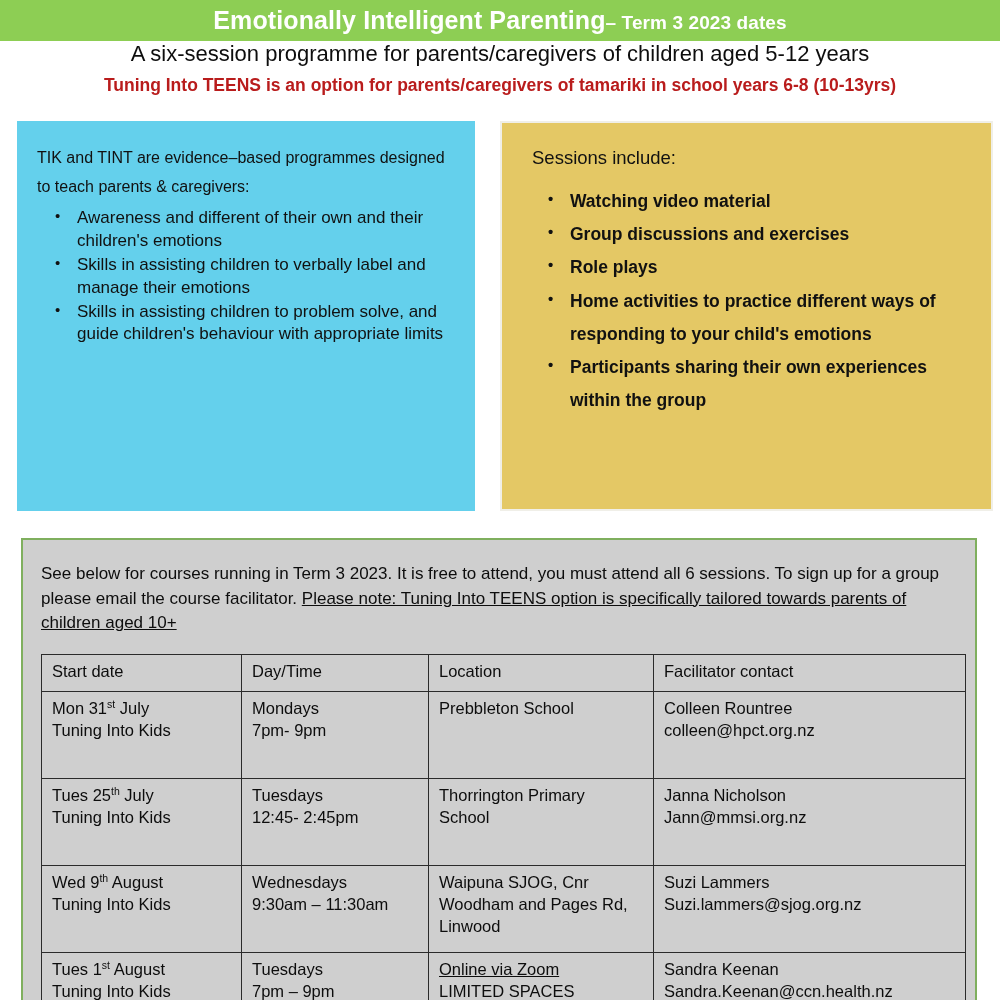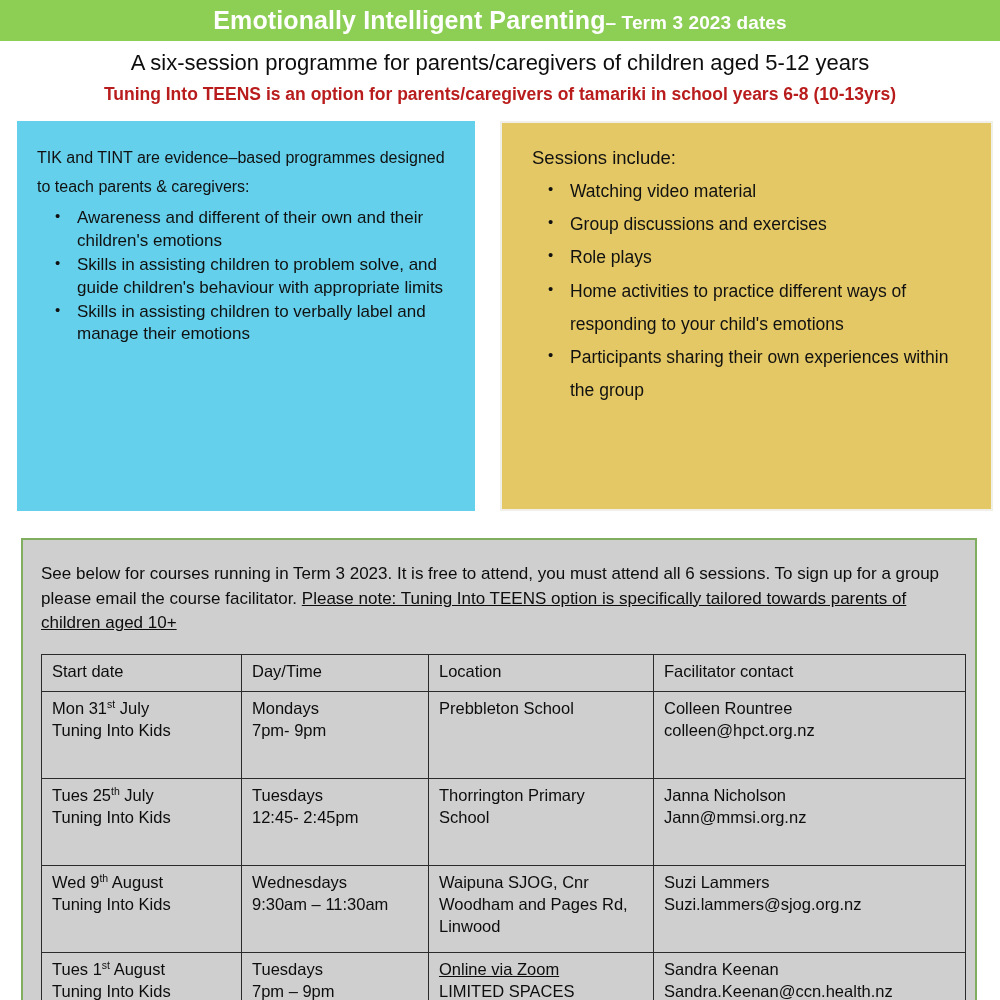--- a/index.html
+++ b/index.html
@@ -33,21 +33,20 @@
     letter-spacing: 0.1px;
     white-space: nowrap;
   }
   .header-title .sub {
     font-size: 19px;
     font-weight: 700;
   }
 
   
   .subtitle-wrap {
-    padding-top: 9px;
     text-align: center;
   }
   .subtitle-1 {
     font-size: 22px;
     font-weight: 400;
     color: #0d0d0d;
     line-height: 1.18;
   }
   .subtitle-2 {
     font-size: 17.5px;
@@ -108,21 +107,22 @@
   }
   ul.panel-list li::before {
     content: "\2022";
     position: absolute;
     left: -22px;
     top: -1px;
     font-size: 15px;
   }
   .panel-gold ul.panel-list {
     padding-left: 38px;
-    margin-top: 4px;
+    margin-top: 14px;
+    font-weight: bold;
   }
   .panel-gold ul.panel-list li {
     font-size: 17.5px;
     line-height: 1.9;
     margin-bottom: 0px;
   }
   .panel-gold ul.panel-list li::before {
     top: 0px;
   }
 
@@ -198,22 +198,22 @@
   <div class="subtitle-1">A six-session programme for parents/caregivers of children aged 5-12 years</div>
   <div class="subtitle-2">Tuning Into TEENS is an option for parents/caregivers of tamariki in school years 6-8 (10-13yrs)</div>
 </div>
 
 <div class="panels">
 
   <div class="panel panel-blue">
     <p class="panel-lead">TIK and TINT are evidence–based programmes designed to teach parents &amp; caregivers:</p>
     <ul class="panel-list">
       <li>Awareness and different of their own and their children's emotions</li>
+      <li>Skills in assisting children to verbally label and manage their emotions</li>
       <li>Skills in assisting children to problem solve, and guide children's behaviour with appropriate limits</li>
-      <li>Skills in assisting children to verbally label and manage their emotions</li>
     </ul>
   </div>
 
   <div class="panel panel-gold">
     <p class="panel-lead">Sessions include:</p>
     <ul class="panel-list">
       <li>Watching video material</li>
       <li>Group discussions and exercises</li>
       <li>Role plays</li>
       <li>Home activities to practice different ways of responding to your child's emotions</li>

